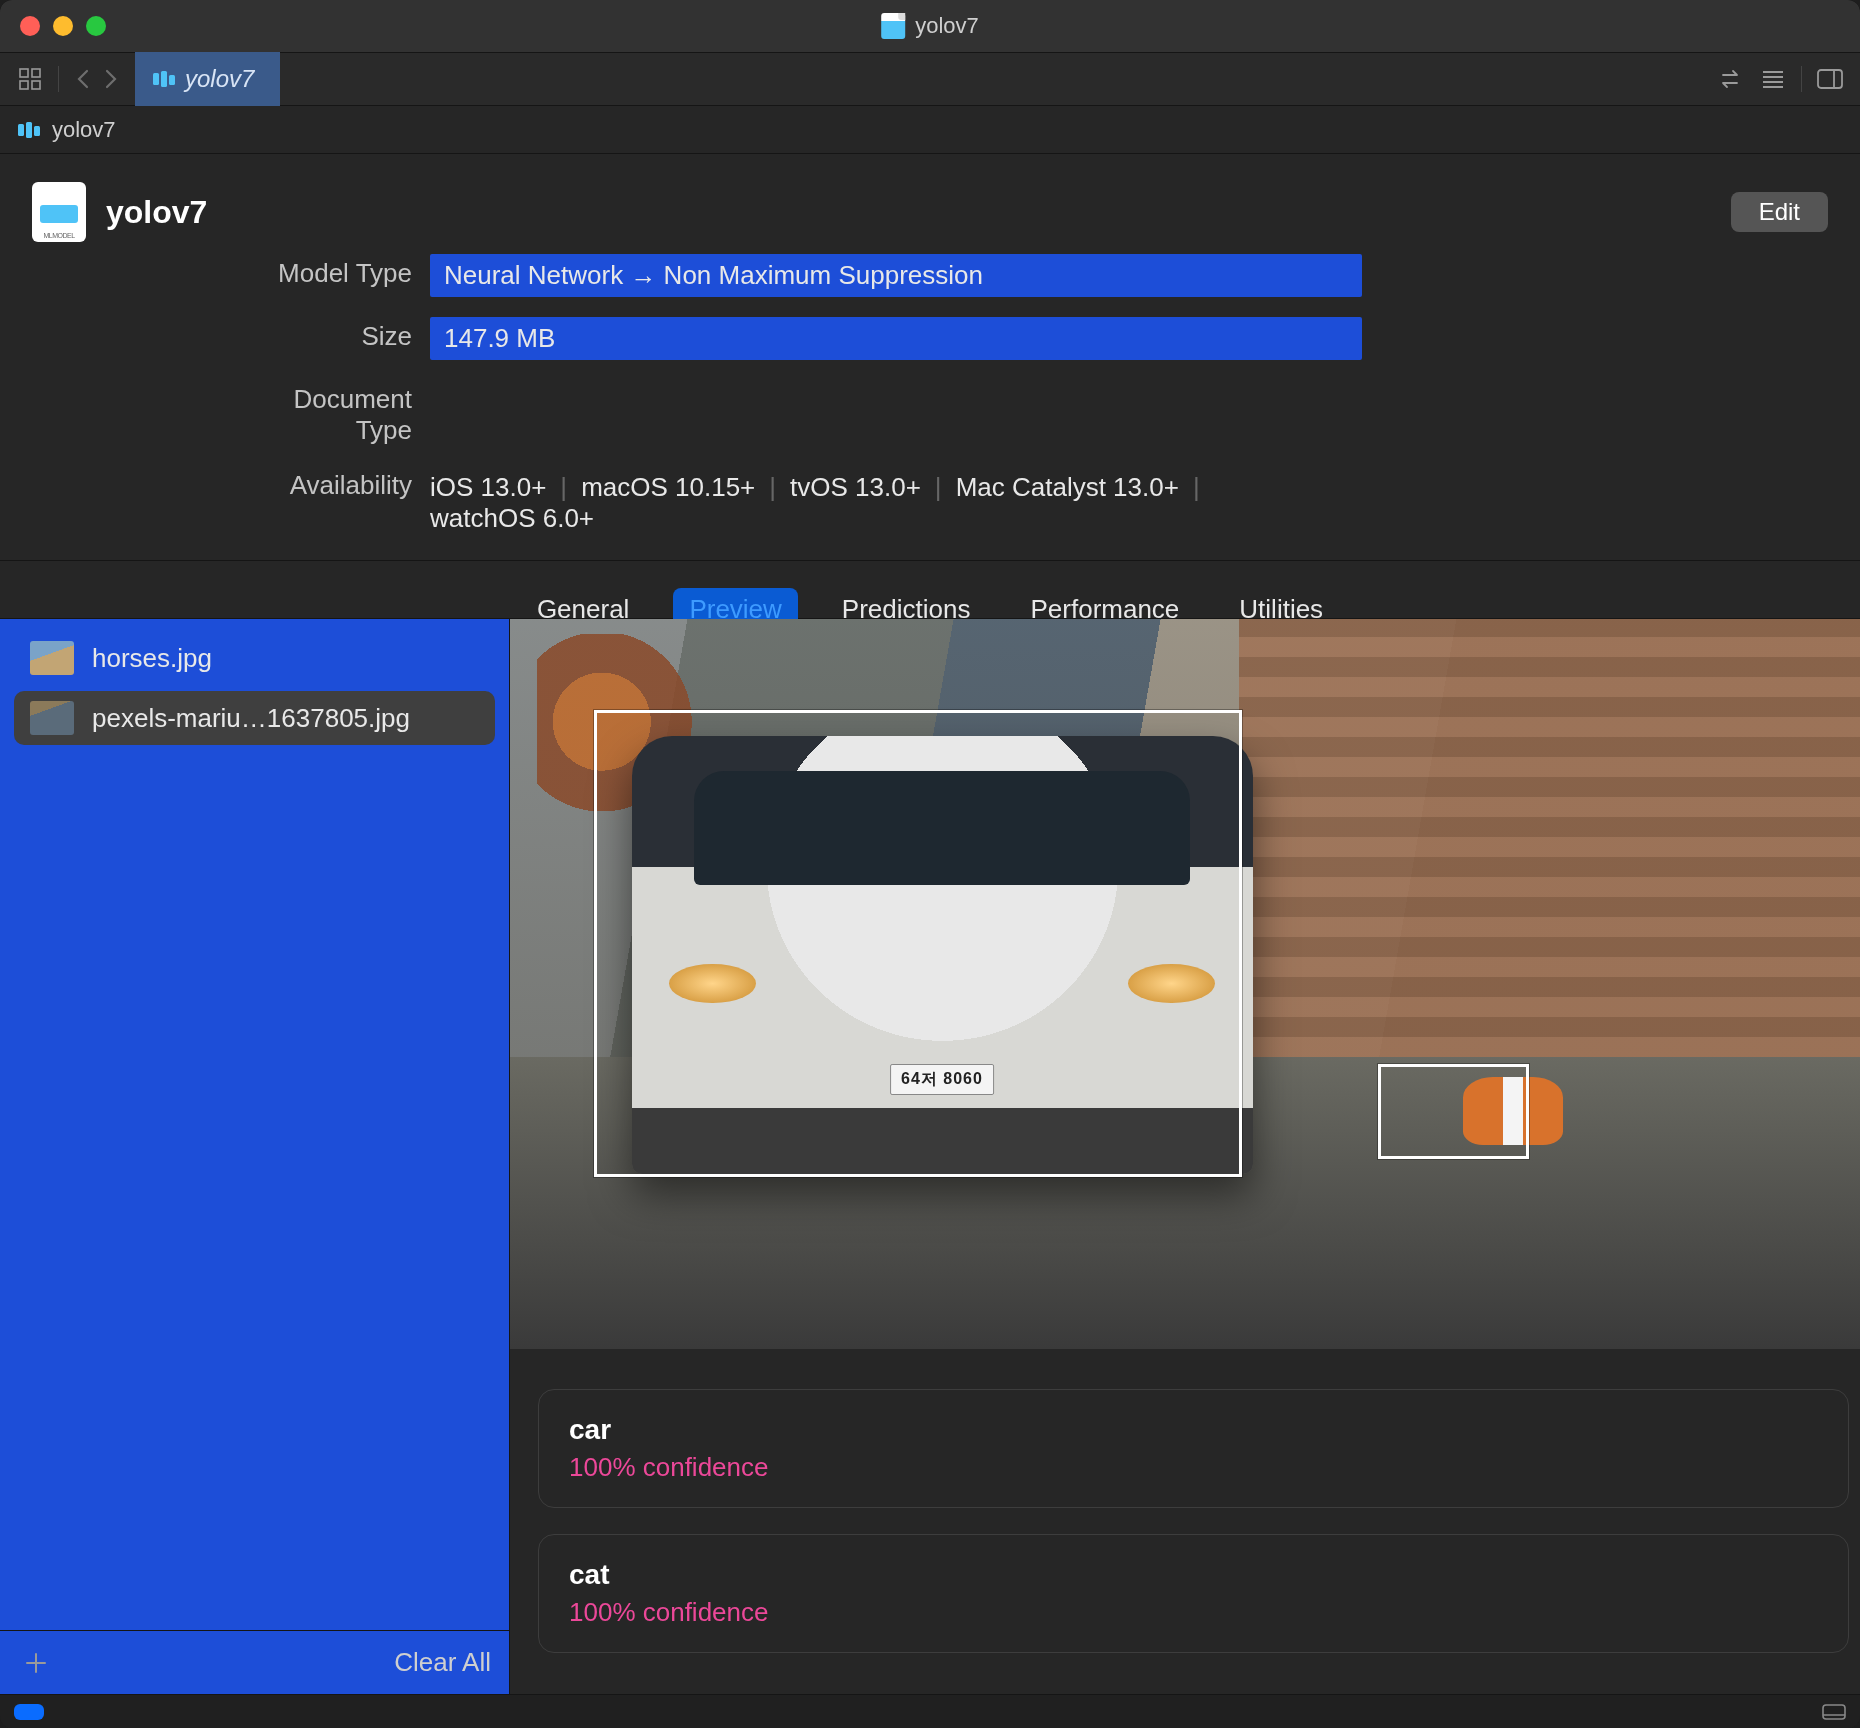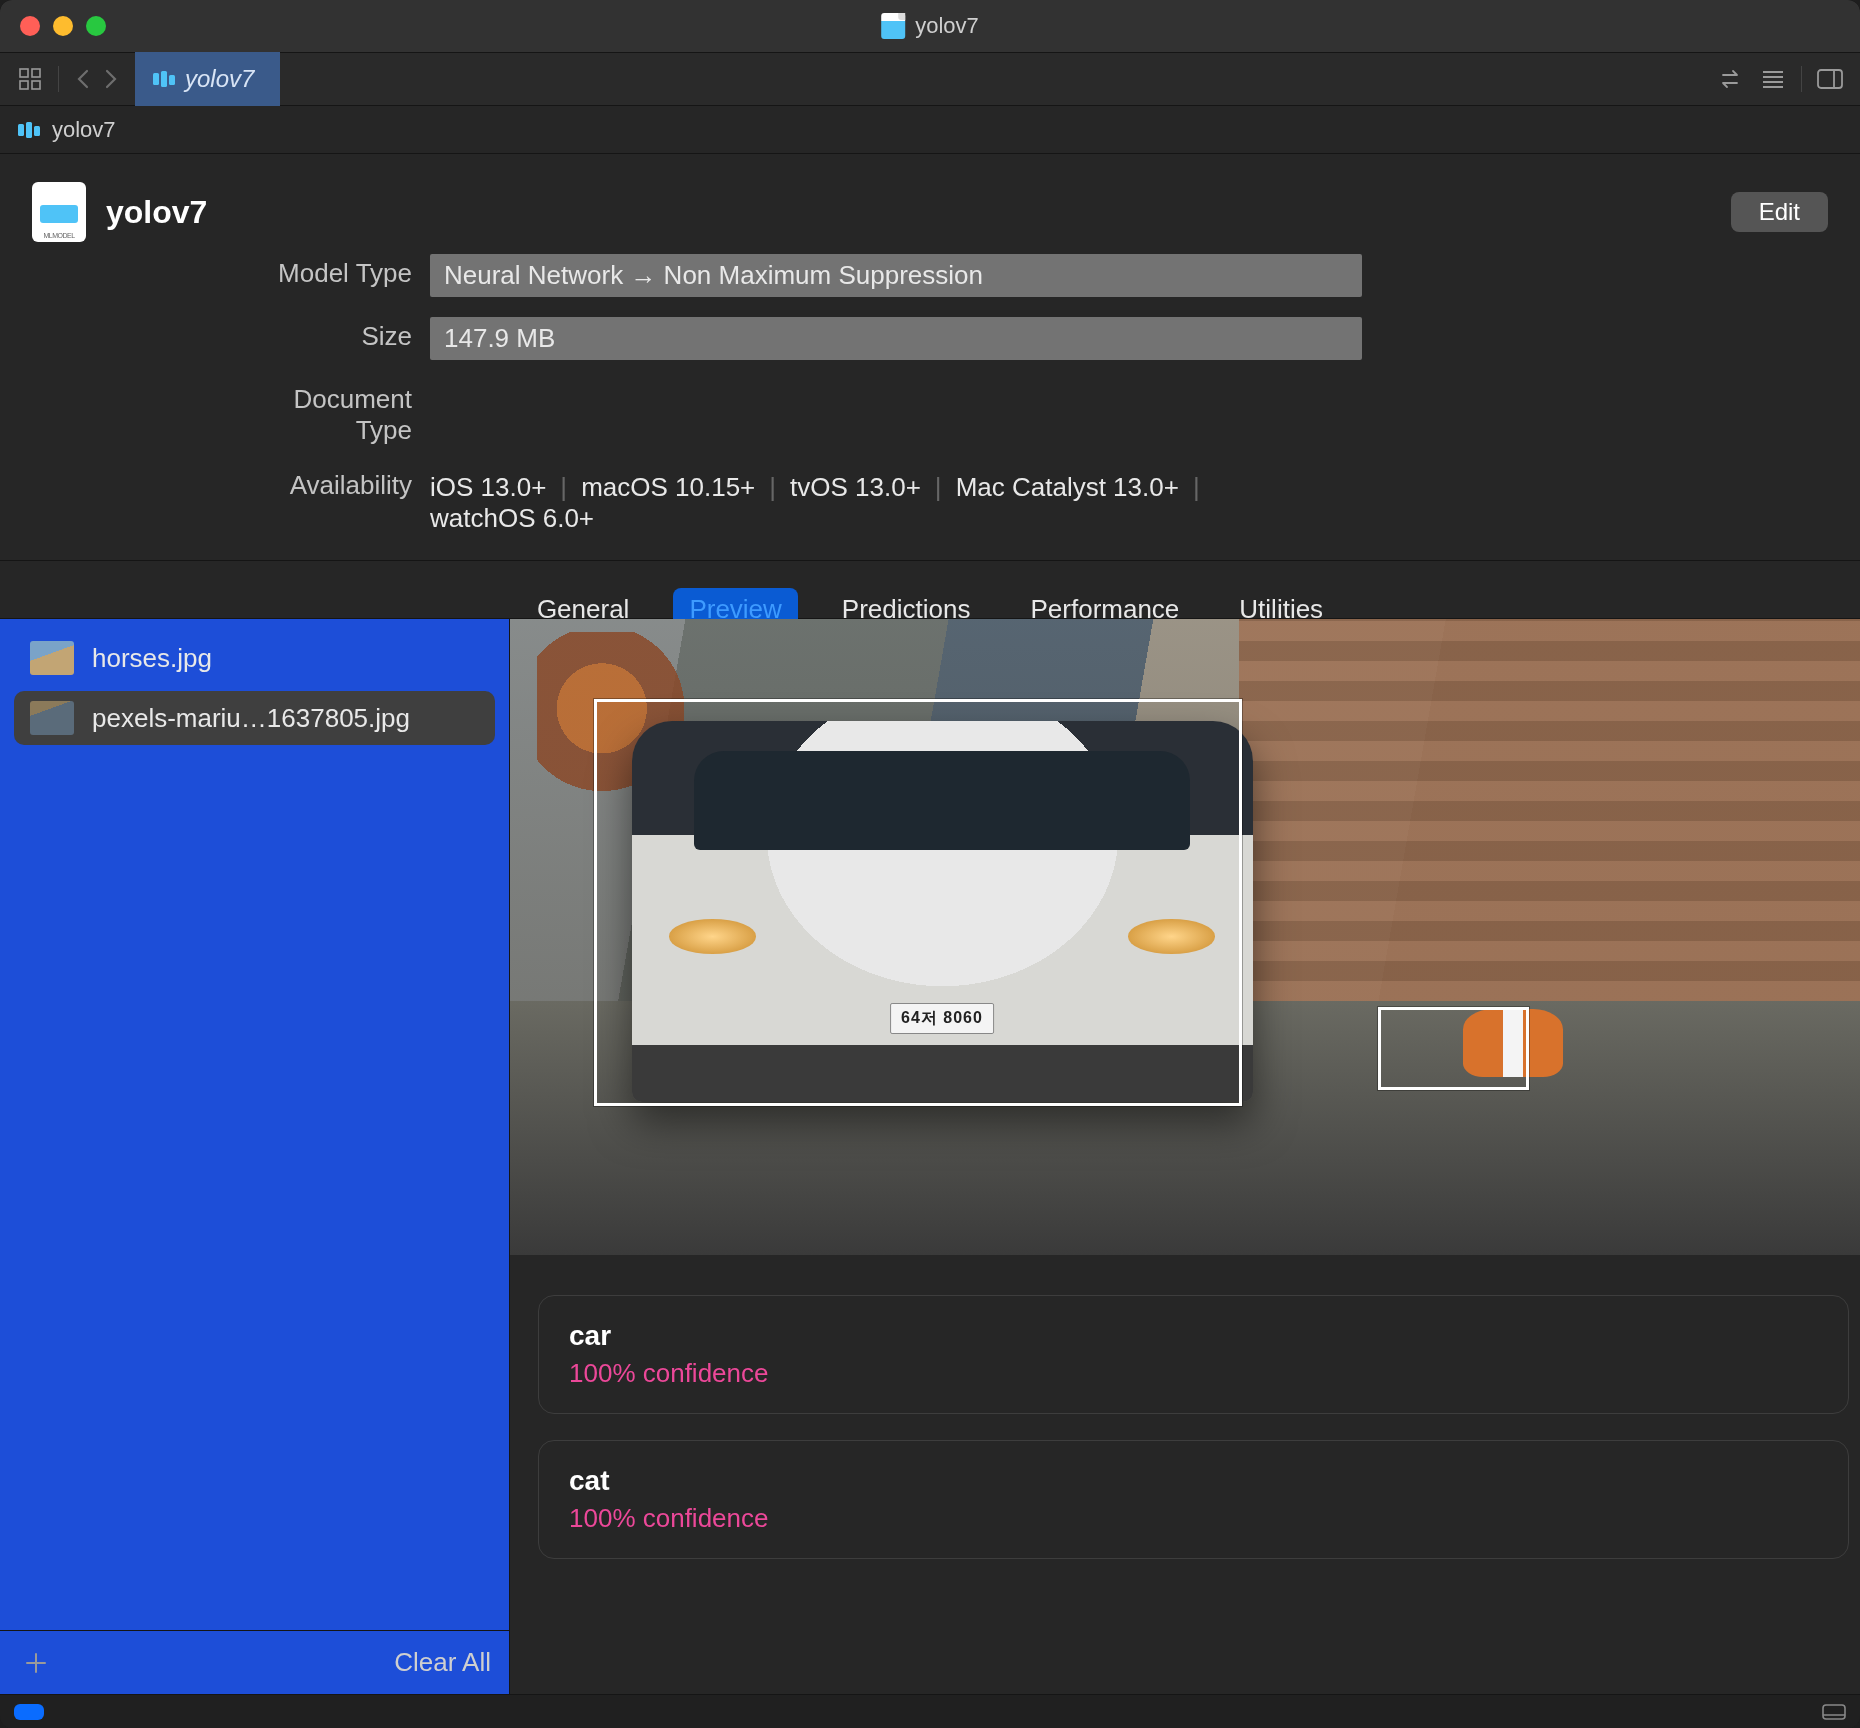--- a/index.html
+++ b/index.html
@@ -123,21 +123,21 @@
   padding: 6px 28px;
   border-radius: 8px;
   font-size: 24px;
   font-weight: 500;
 }
 .meta-table { display:flex; flex-direction:column; gap: 20px; padding-left: 200px; max-width: 1330px; }
 .meta-row { display:flex; align-items:flex-start; gap: 18px; }
 .meta-label { width: 180px; text-align:right; color:#c4c4c4; font-size: 26px; flex-shrink:0; padding-top:4px; }
 .meta-value {
   flex:1;
-  background:#737373;
+  background:#1d4ed8;
   color:#e8e8e8;
   font-size: 26px;
   padding: 6px 14px;
   border-radius: 2px;
   min-height: 40px;
 }
 .meta-value.plain { background: transparent; padding: 6px 0; }
 .availability-list { display:flex; flex-wrap:wrap; gap: 0 8px; align-items:center; }
 .avail-item { color:#e8e8e8; }
 .avail-sep { color:#666; margin: 0 6px; }
@@ -189,21 +189,21 @@
   padding: 0 18px;
   gap: 16px;
 }
 .add-btn { color:#9a9a9a; font-size: 28px; width:36px; height:36px; display:flex; align-items:center; justify-content:center; }
 .clear-btn { margin-left:auto; color:#cfcfcf; font-size: 26px; }
 .preview-pane { flex:1; background:#262626; overflow:auto; }
 .preview-inner { padding: 0 0 0 0; }
 .preview-image-wrap {
   position: relative;
   width: 100%;
-  height: 636px;
+  height: 730px;
   overflow: hidden;
 }
 .preview-image {
   width: 100%;
   height: 100%;
   background:
     linear-gradient(180deg, rgba(60,80,110,0.2) 0%, rgba(40,40,40,0.4) 100%),
     linear-gradient(100deg, #9a9a92 0 12%, #787a6e 12% 30%, #5d6a72 30% 44%, #b2a48c 44% 64%, #8a7458 64% 100%);
   position: relative;
 }

